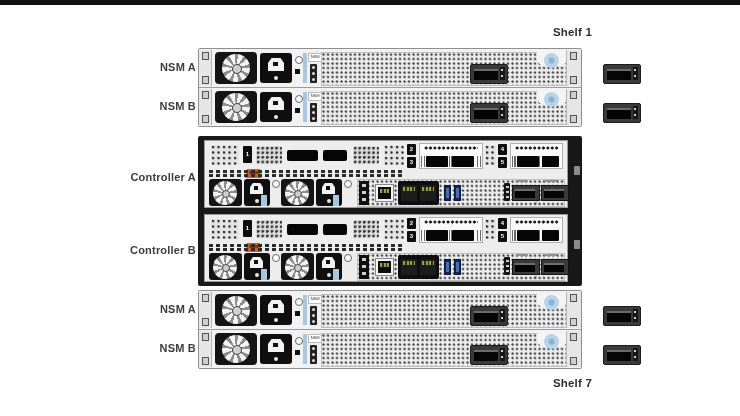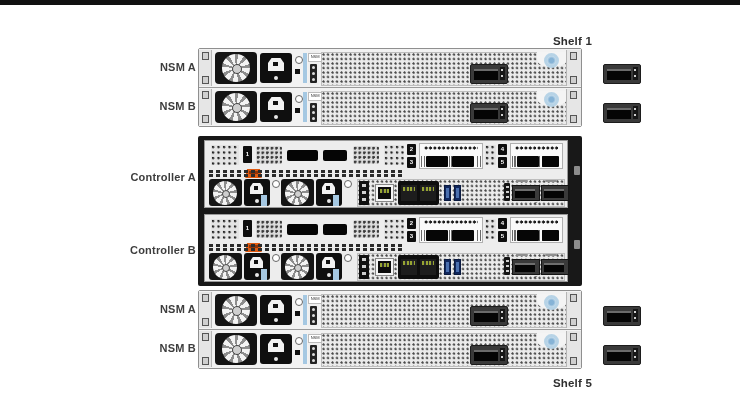--- a/index.html
+++ b/index.html
@@ -133,28 +133,28 @@
   .microlabel{position:absolute;top:1px;height:2px;background:#8f8f8f;border-radius:1px;}
   .ml1{left:309px;width:12px}.ml2{left:338px;width:12px}
   .chev{position:absolute;left:327px;top:21px;font-size:6px;color:#222;line-height:6px;}
 </style>
 </head>
 <body>
 
 <div class="stage">
   <div class="letterbox-top"></div>
 
-  <div class="lbl shelf-lbl" style="top:34px">Shelf 1</div>
+  <div class="lbl shelf-lbl" style="top:25px">Shelf 1</div>
   <div class="lbl" style="top:60px">NSM A</div>
   <div class="lbl" style="top:99px">NSM B</div>
   <div class="lbl" style="top:170px">Controller A</div>
   <div class="lbl" style="top:243px">Controller B</div>
   <div class="lbl" style="top:302px">NSM A</div>
   <div class="lbl" style="top:341px">NSM B</div>
-  <div class="lbl shelf-lbl" style="top:376px">Shelf 5</div>
+  <div class="lbl shelf-lbl" style="top:376px">Shelf 7</div>
 
   <div class="shelf" style="top:48px">
     <div class="nsm-mount">
   <div class="nsm-row">
     <div class="ear left">
       <span class="mark t"></span>
       <span class="mark b"></span>
     </div>
     <div class="fanmod">
       <span class="blades"></span>

